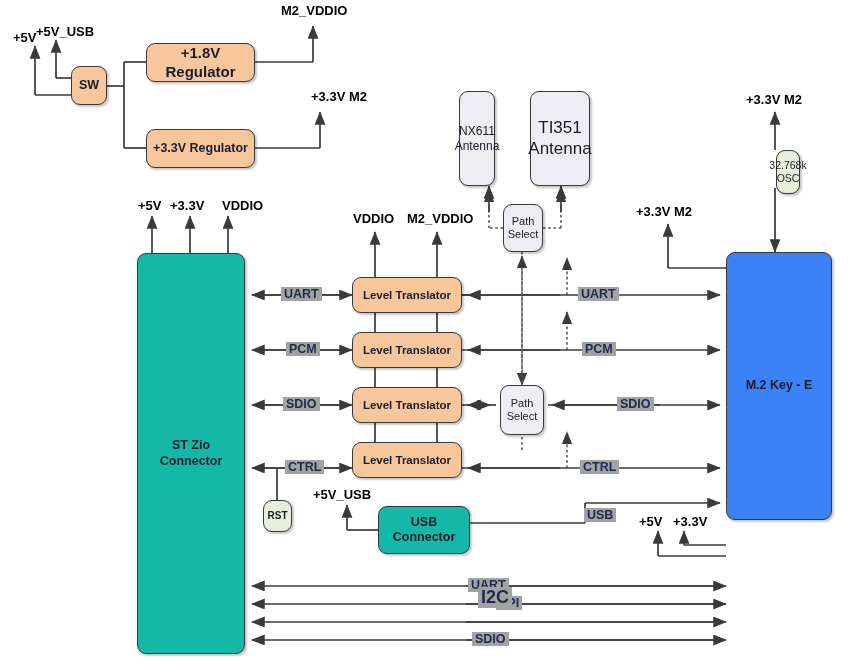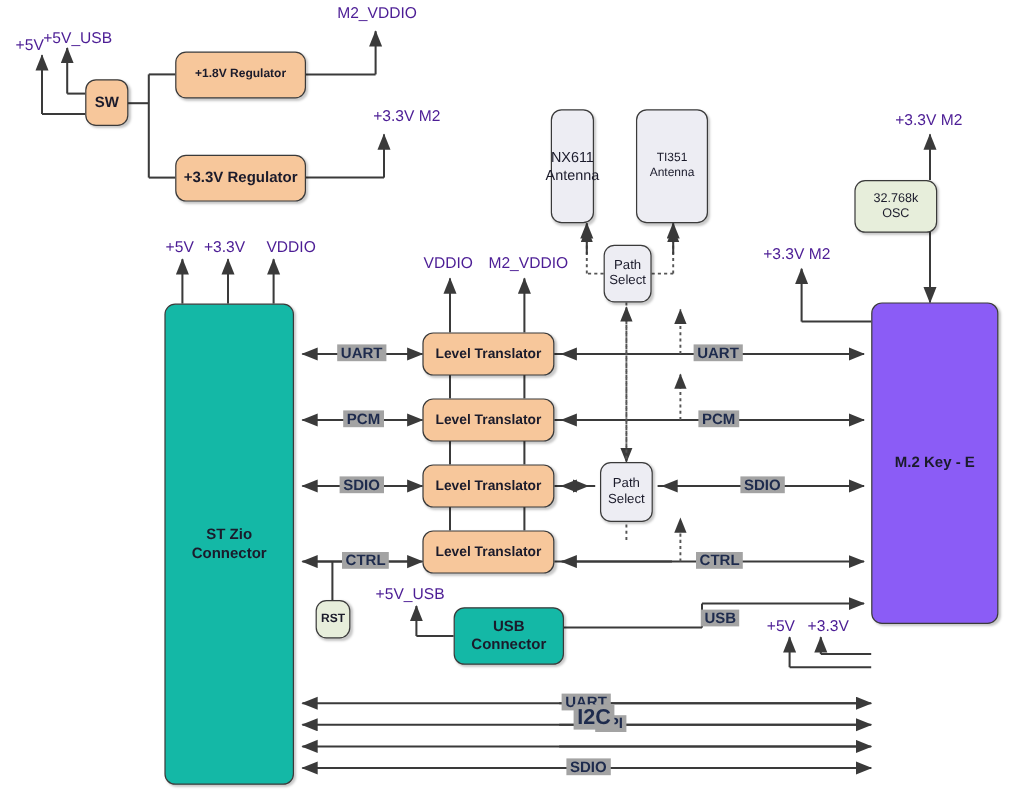--- a/index.html
+++ b/index.html
@@ -33,28 +33,28 @@
     border-radius: 9px;
     color: #1b1b2b;
     line-height: 1.22;
     z-index: 3;
     box-shadow: 1.5px 1.5px 2px rgba(0,0,0,0.22);
   }
   .orange { background: #f7c79b; }
   .blue   { background: #14b8a6; }
   .lav    { background: #ededf3; }
   .green  { background: #e7eedb; }
-  .tan    { background: #8b5cf6; }
+  .tan    { background: #3b82f6; }
   .peach  { background: #fbe6d5; }
   .lbl {
     position: absolute;
-    color: #4c1d95;
+    color: #000000;
     white-space: nowrap;
     z-index: 4;
-    font-weight: 400;
+    font-weight: 700;
   }
   .wirelbl {
     position: absolute;
     color: #1e2b4d;
     white-space: nowrap;
     background: #a3a3a3;
     padding: 0 3px;
     z-index: 4;
     font-weight: 600;
   }
@@ -184,21 +184,21 @@
     <g stroke="#3a3a3a" stroke-width="1.7" fill="none">
       <path d="M489,212 L489,186" marker-end="url(#ah)"></path>
       <path d="M561,212 L561,186" marker-end="url(#ah)"></path>
     </g>
   </svg>
 
   <div class="node orange" style="left:71px; top:66px; width:36px; height:39px; font-size:12.5px; font-weight:700;">
     <span>SW</span>
   </div>
 
-  <div class="node orange" style="left:146px; top:43px; width:109px; height:39px; font-size:10px; font-weight:700;">
+  <div class="node orange" style="left:146px; top:43px; width:109px; height:39px; font-size:15px; font-weight:700;">
     <span>+1.8V Regulator</span>
   </div>
 
   <div class="node orange" style="left:146px; top:129px; width:109px; height:39px; font-size:12.5px; font-weight:700;">
     <span>+3.3V Regulator</span>
   </div>
 
   <div class="node blue" style="left:137px; top:253px; width:108px; height:401px; font-size:12.5px; font-weight:700;">
     <span>ST Zio</span>
     <span>Connector</span>
@@ -232,26 +232,26 @@
   </div>
   <div class="node lav" style="left:500px; top:385px; width:44px; height:50px; font-size:11px;">
     <span>Path</span>
     <span>Select</span>
   </div>
 
   <div class="node lav" style="left:459px; top:91px; width:36px; height:95px; font-size:12px;">
     <span>NX611</span>
     <span>Antenna</span>
   </div>
-  <div class="node lav" style="left:530px; top:91px; width:60px; height:95px; font-size:10px;">
+  <div class="node lav" style="left:530px; top:91px; width:60px; height:95px; font-size:17px;">
     <span>TI351</span>
     <span>Antenna</span>
   </div>
 
-  <div class="node green" style="left:712px; top:150px; width:69px; height:44px; font-size:10.5px;">
+  <div class="node green" style="left:776px; top:150px; width:24px; height:44px; font-size:10.5px;">
     <span>32.768k</span>
     <span>OSC</span>
   </div>
 
   <div class="node tan" style="left:726px; top:252px; width:106px; height:268px; font-size:12.5px; font-weight:700;">
     <span>M.2 Key - E</span>
   </div>
 
 
   <div class="lbl" style="left:13px; top:30px; font-size:13px;">+5V</div>

